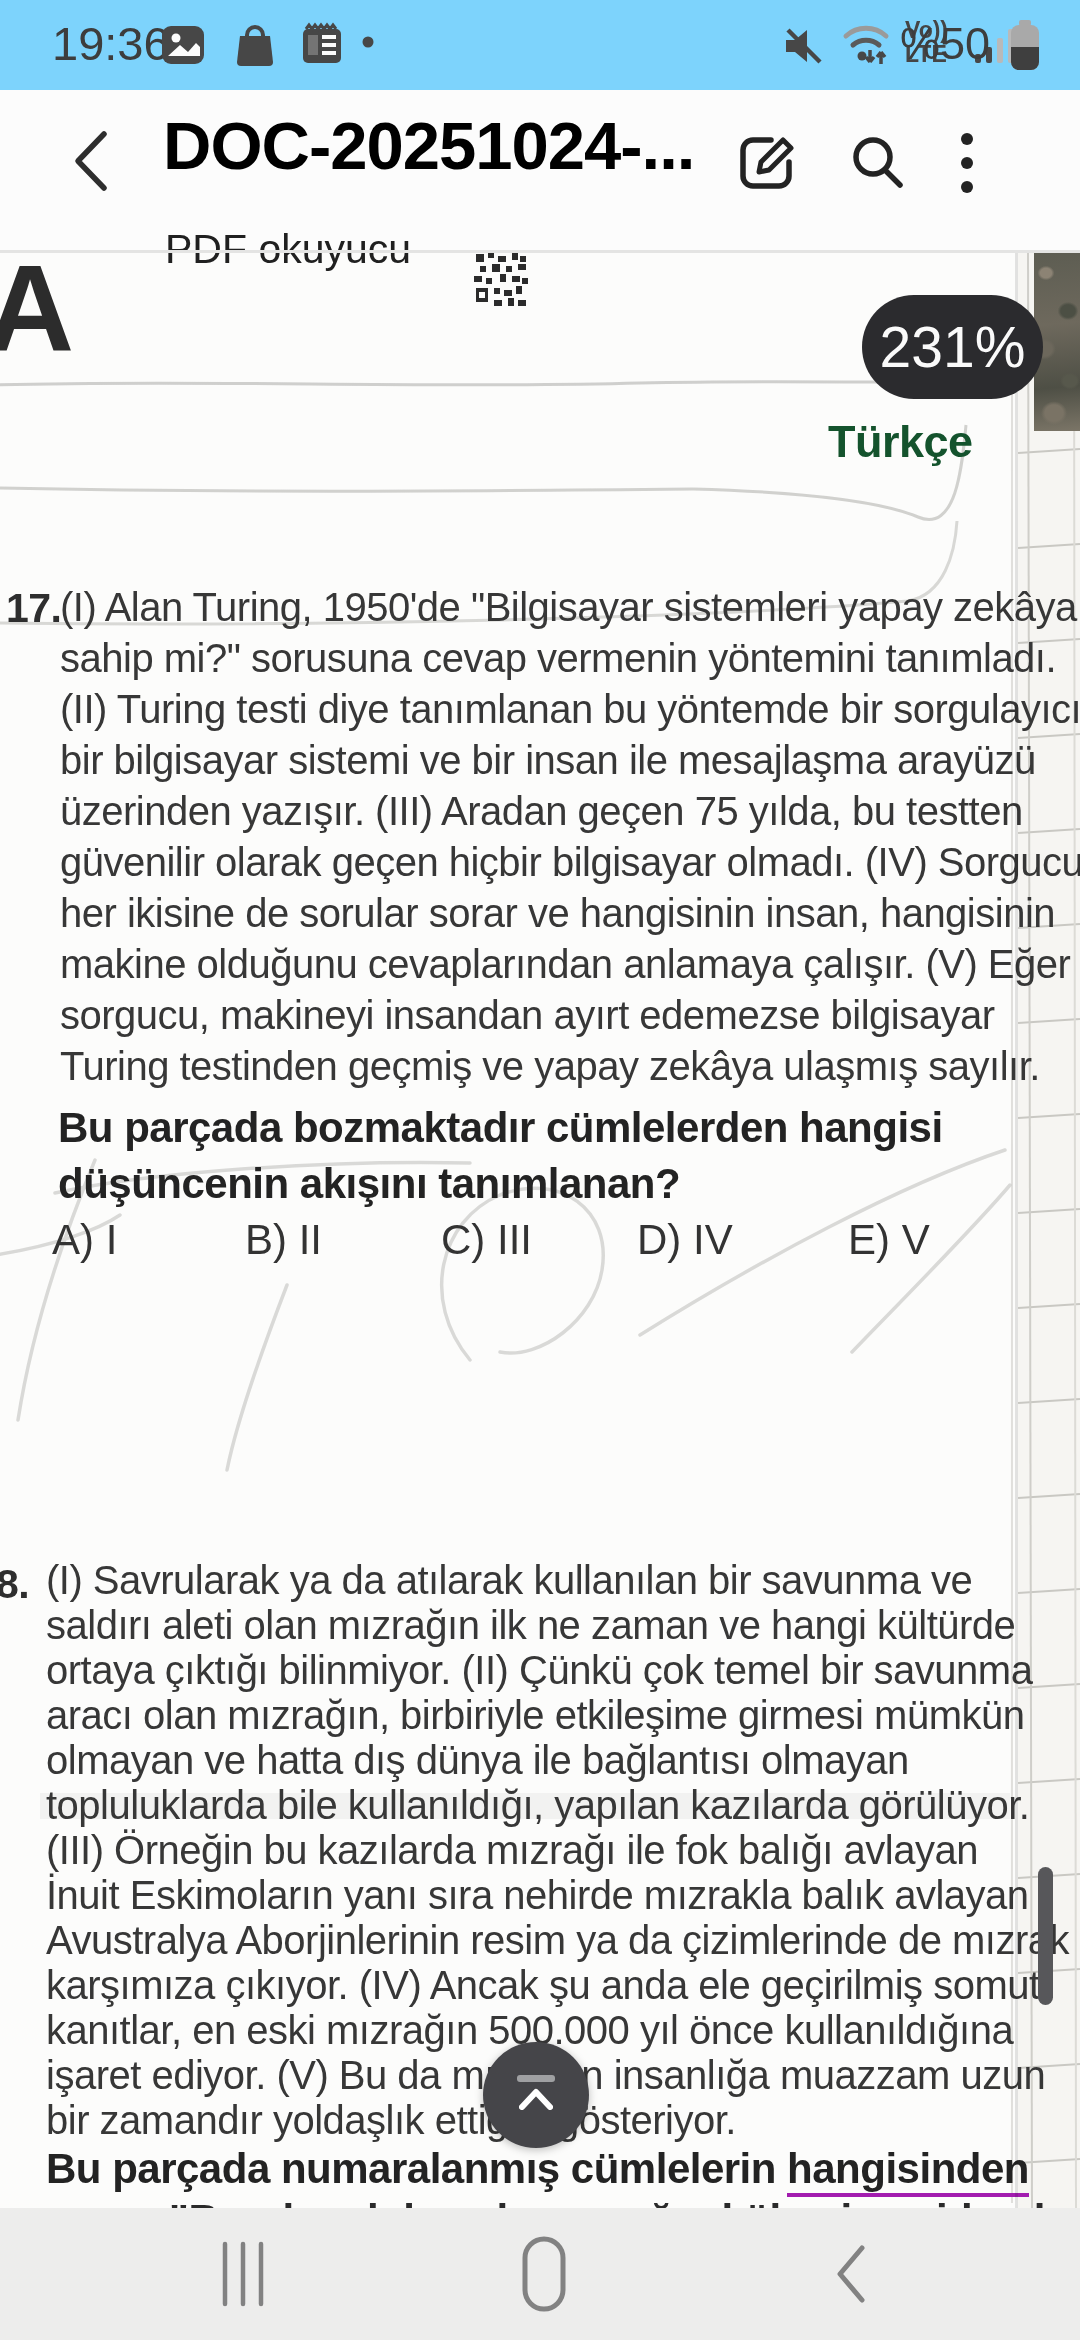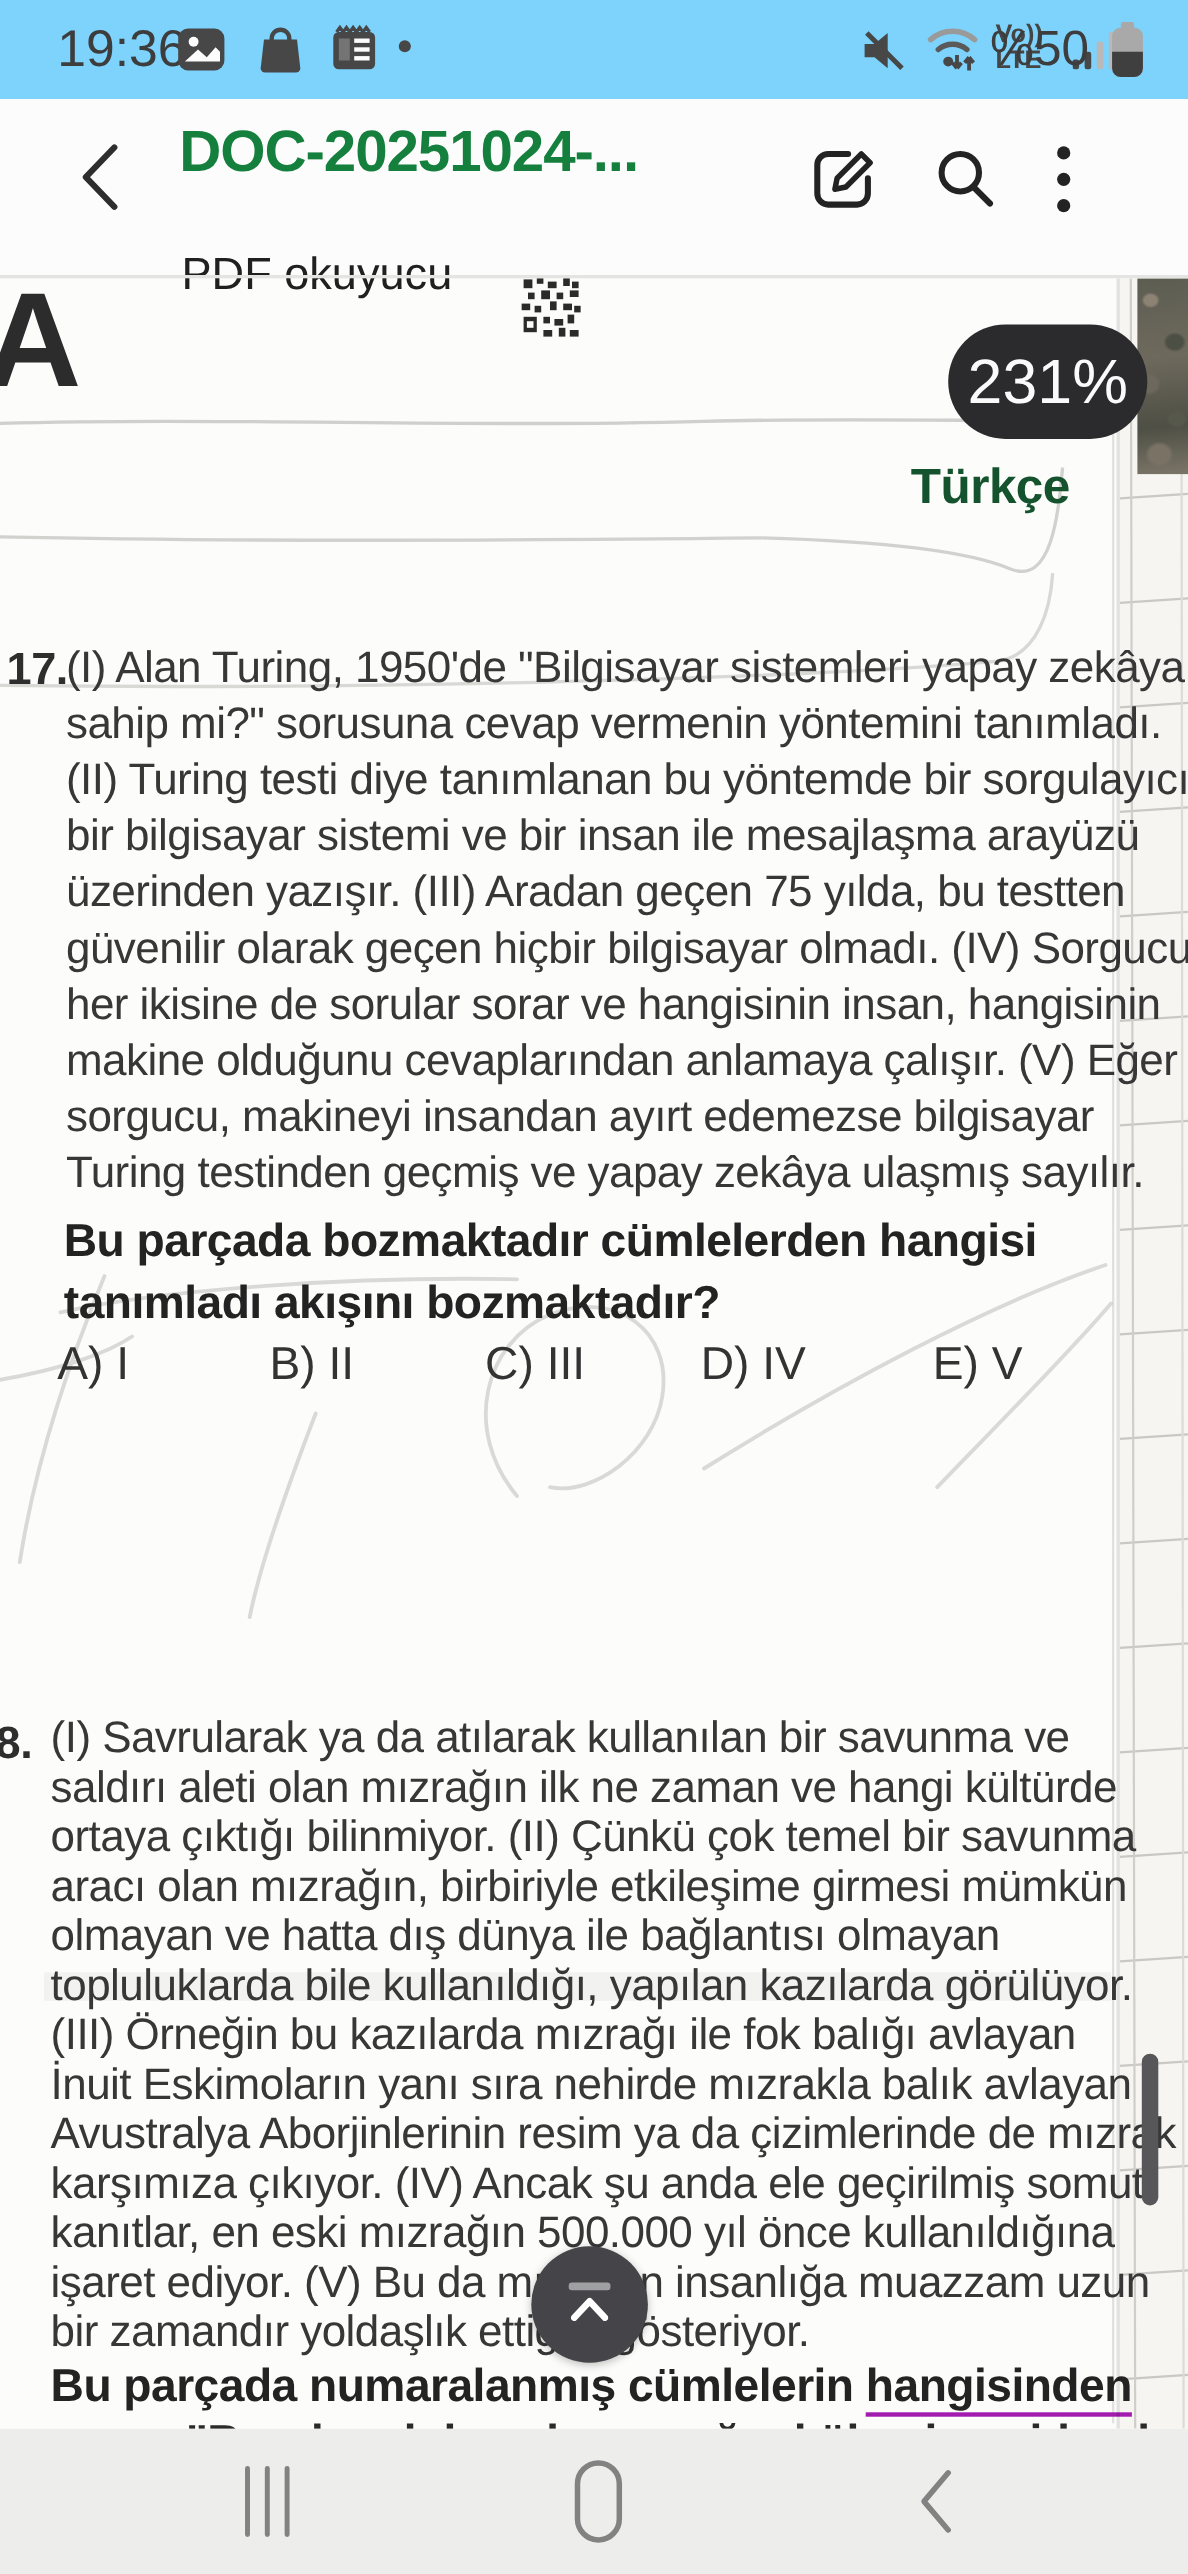--- a/index.html
+++ b/index.html
@@ -5,21 +5,21 @@
   html,body{margin:0;padding:0;background:#000;}
   #screen{position:relative;width:1080px;height:2340px;background:#fcfcfc;overflow:hidden;
           font-family:"Liberation Sans",sans-serif;-webkit-font-smoothing:antialiased;}
   
   #statusbar{position:absolute;left:0;top:0;width:1080px;height:90px;background:#7dd3fc;z-index:40;}
   .sb-time{position:absolute;left:52px;top:16px;font-size:47px;color:#3d3d3d;letter-spacing:0;}
   .sb-ic{position:absolute;top:22px;}
   .sb-right-txt{position:absolute;top:18px;font-size:45px;color:#3d3d3d;}
   
   #appheader{position:absolute;left:0;top:90px;width:1080px;height:160px;background:#fcfcfc;z-index:40;}
-  #appheader .title{position:absolute;left:163px;top:17px;font-size:53px;font-weight:700;color:#15803d;letter-spacing:-1px;}
+  #appheader .title{position:absolute;left:163px;top:17px;font-size:67px;font-weight:700;color:#000000;letter-spacing:-1px;}
   #appheader .subtitle{position:absolute;left:165px;top:95px;font-size:41px;color:#202020;margin-top:41px;}
   .hdr-divider{position:absolute;left:0;top:250px;width:1080px;height:3px;background:#e4e4e3;z-index:41;}
   
   #pdf{position:absolute;left:0;top:253px;width:1080px;height:1955px;background:#fbfbfa;overflow:hidden;}
   #page{position:absolute;left:0;top:0;width:1016px;height:1955px;background:#fcfcfb;}
   #page-edge{position:absolute;left:1015px;top:0;width:3px;height:1955px;background:rgba(0,0,0,.10);}
   #notebook{position:absolute;left:1018px;top:0;width:62px;height:1955px;background:#f6f5f2;}
   #photo-corner{position:absolute;left:1034px;top:0;width:46px;height:178px;
      background:
        radial-gradient(14px 12px at 12px 20px,#8c8374 0 40%,transparent 60%),
@@ -251,21 +251,21 @@
         <div class="scan">bir bilgisayar sistemi ve bir insan ile mesajlaşma arayüzü</div>
         <div class="scan">üzerinden yazışır. (III) Aradan geçen 75 yılda, bu testten</div>
         <div class="scan">güvenilir olarak geçen hiçbir bilgisayar olmadı. (IV) Sorgucu</div>
         <div class="scan">her ikisine de sorular sorar ve hangisinin insan, hangisinin</div>
         <div class="scan">makine olduğunu cevaplarından anlamaya çalışır. (V) Eğer</div>
         <div class="scan">sorgucu, makineyi insandan ayırt edemezse bilgisayar</div>
         <div class="scan">Turing testinden geçmiş ve yapay zekâya ulaşmış sayılır.</div>
       </div>
       <div id="q17-question">
         <div class="boldline">Bu parçada bozmaktadır cümlelerden hangisi</div>
-        <div class="boldline">tanımladı akışını bozmaktadır?</div>
+        <div class="boldline">düşüncenin akışını tanımlanan?</div>
       </div>
       <div id="q17-options">
         <span style="left:52px">A) I</span>
         <span style="left:245px">B) II</span>
         <span style="left:441px">C) III</span>
         <span style="left:637px">D) IV</span>
         <span style="left:848px">E) V</span>
       </div>
 
       <span class="qnum" style="left:-4px;top:1308px">8.</span>

